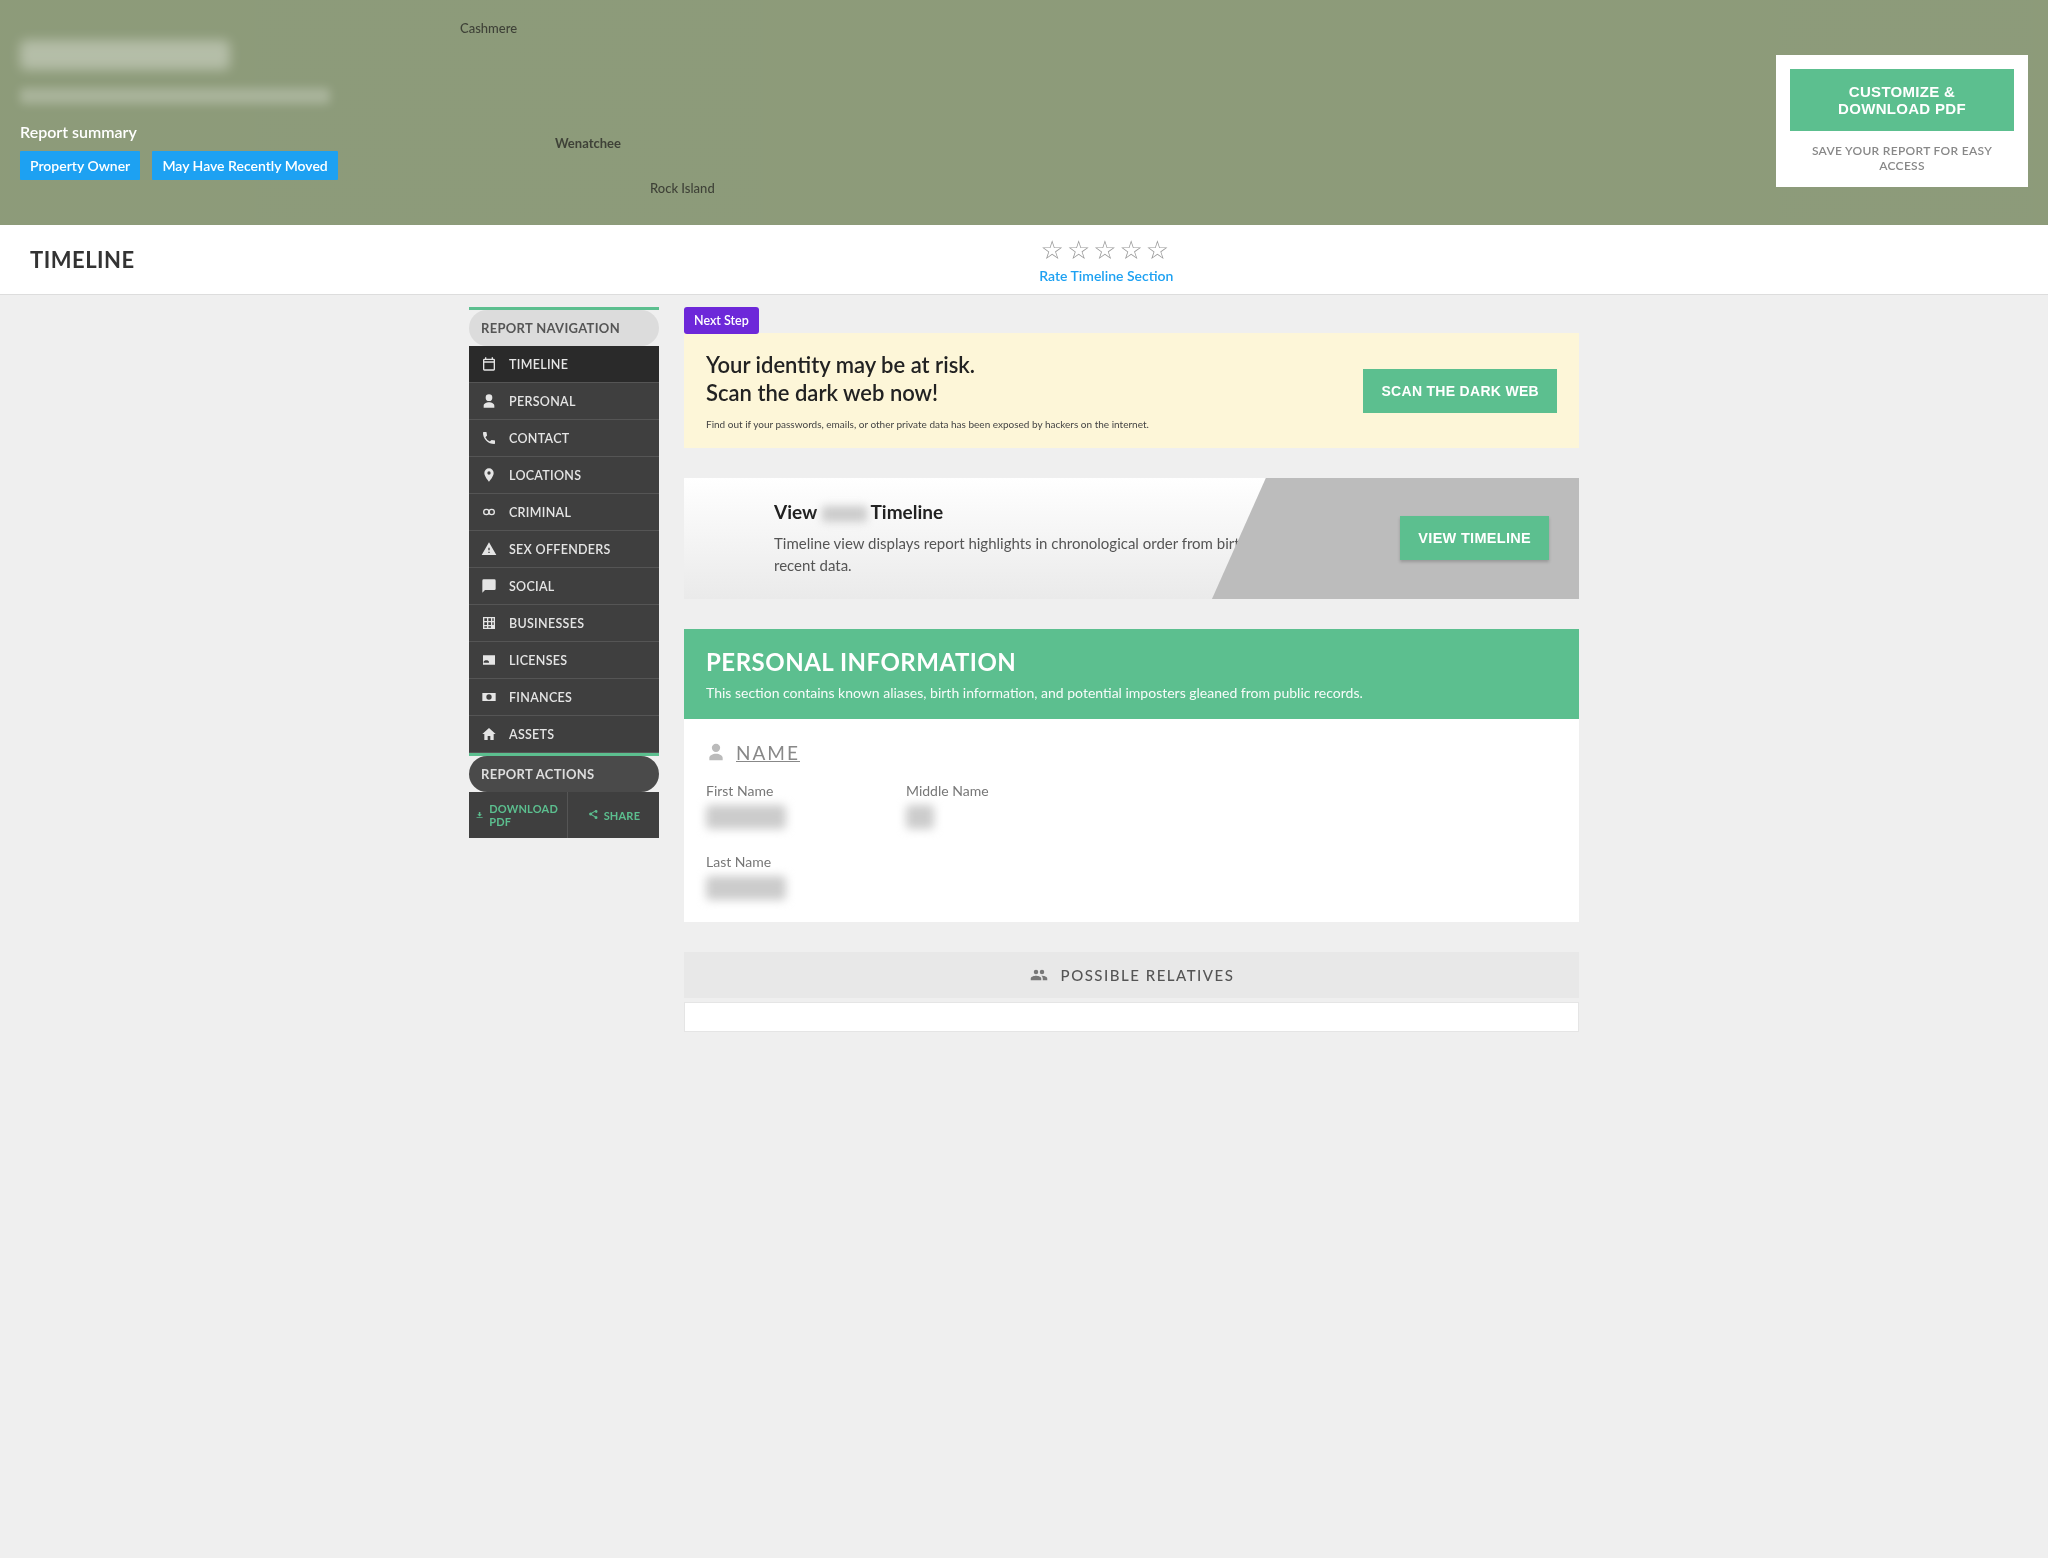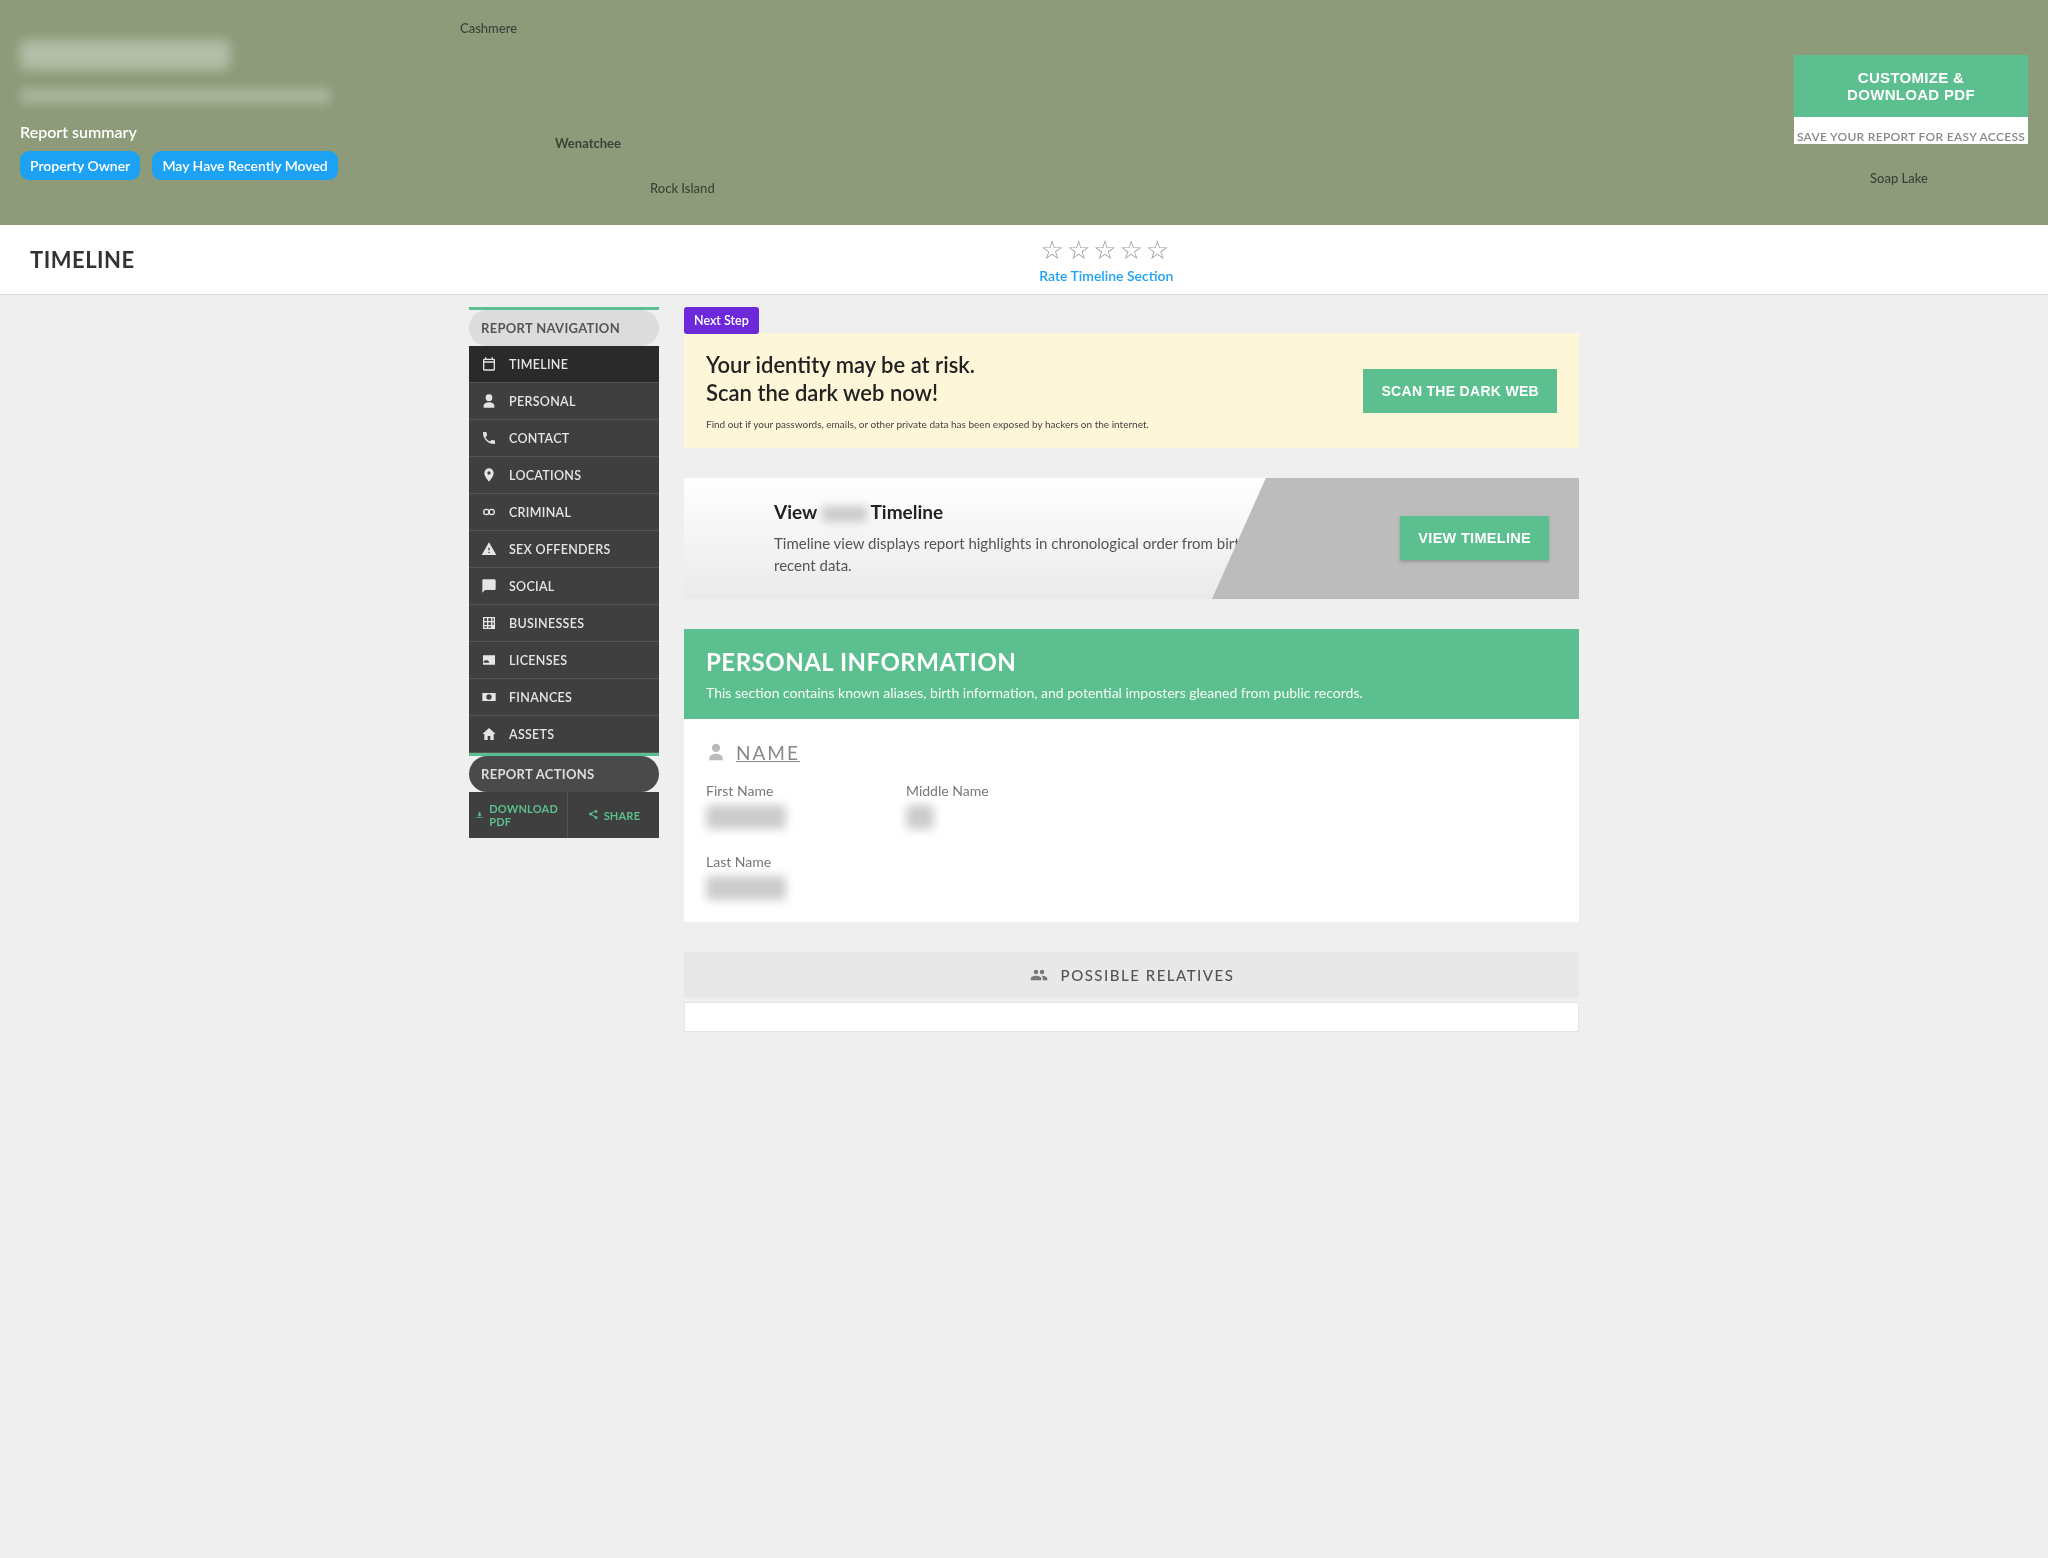--- a/index.html
+++ b/index.html
@@ -17,23 +17,23 @@
   position: absolute; inset: 0;
   background: #b5c8a2;
   opacity: 0.6;
 }
 .hero .map-bg .label { position:absolute; font-size:13px; color:#333; font-weight:500; }
 .hero-content { position: relative; z-index: 2; }
 .hero .blurred-name { width: 210px; height: 30px; background: rgba(255,255,255,0.35); border-radius: 6px; filter: blur(6px); margin-top: 20px; }
 .hero .blurred-sub { width: 310px; height: 16px; background: rgba(255,255,255,0.25); border-radius: 4px; filter: blur(5px); margin-top: 18px; }
 .report-summary-label { color: #fff; font-weight: 600; font-size: 16px; margin-top: 18px; }
 .badges { margin-top: 10px; }
-.badge { display:inline-block; background:#1da1f2; color:#fff; font-weight:600; font-size:14px; padding:6px 10px; border-radius:9px; margin-right:8px; }
-
-.pdf-box { position:absolute; top:55px; right:20px; width:234px; background:#fff; text-align:center; z-index:3; }
+.badge { display:inline-block; background:#1da1f2; color:#fff; font-weight:600; font-size:14px; padding:6px 10px; border-radius:1px; margin-right:8px; }
+
+.pdf-box { position:absolute; top:55px; right:20px; width:252px; background:#fff; padding:14px; text-align:center; z-index:3; }
 .btn-green { background:#5cbf8f; color:#fff; border:none; padding:14px 18px; font-weight:700; font-size:15px; letter-spacing:0.3px; cursor:pointer; width:100%; }
 .pdf-sub { color:#888; font-size:12px; font-weight:600; margin-top:12px; letter-spacing:0.3px; }
 
 .toolbar { background:#fff; display:flex; align-items:stretch; border-bottom:1px solid #ddd; }
 .toolbar .title { flex:0 0 auto; padding:18px 30px; font-size:22px; font-weight:700; letter-spacing:0.5px; color:#333; display:flex; align-items:center; }
 .toolbar .rate { flex:1 1 auto; text-align:center; padding:8px 0 10px; }
 .toolbar .stars { font-size:26px; color:#999; letter-spacing:3px; }
 .toolbar .stars span { cursor:pointer; }
 .toolbar .rate-label { color:#1da1f2; font-weight:600; font-size:14px; margin-top:2px; }
 .toolbar .monitor { flex:0 0 380px; border-left:1px solid #e0e0e0; text-align:center; padding:8px 0 10px; }

